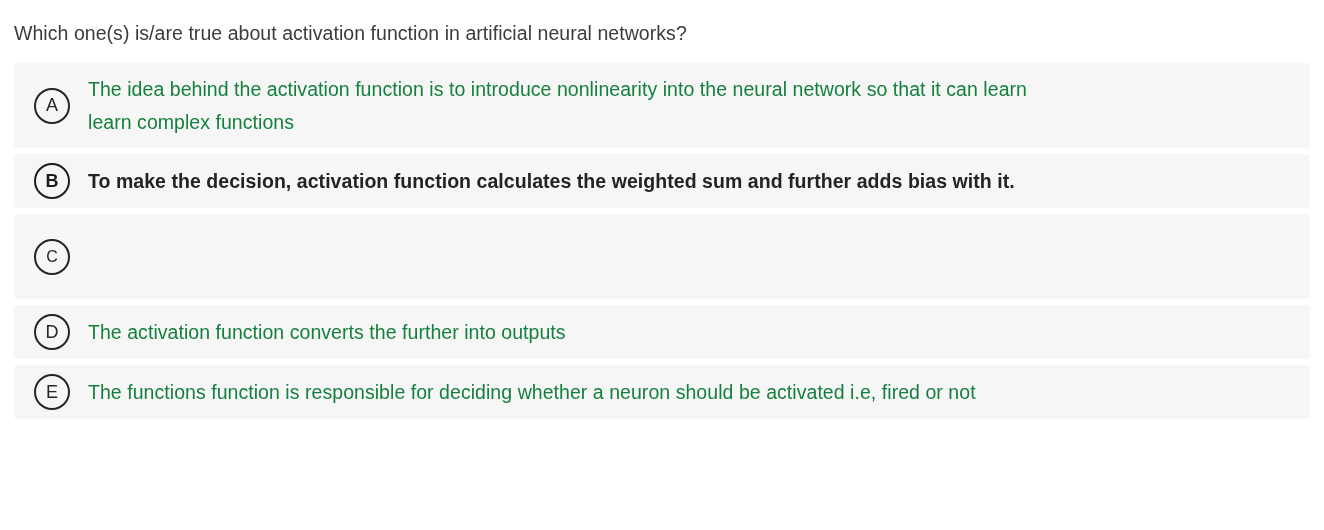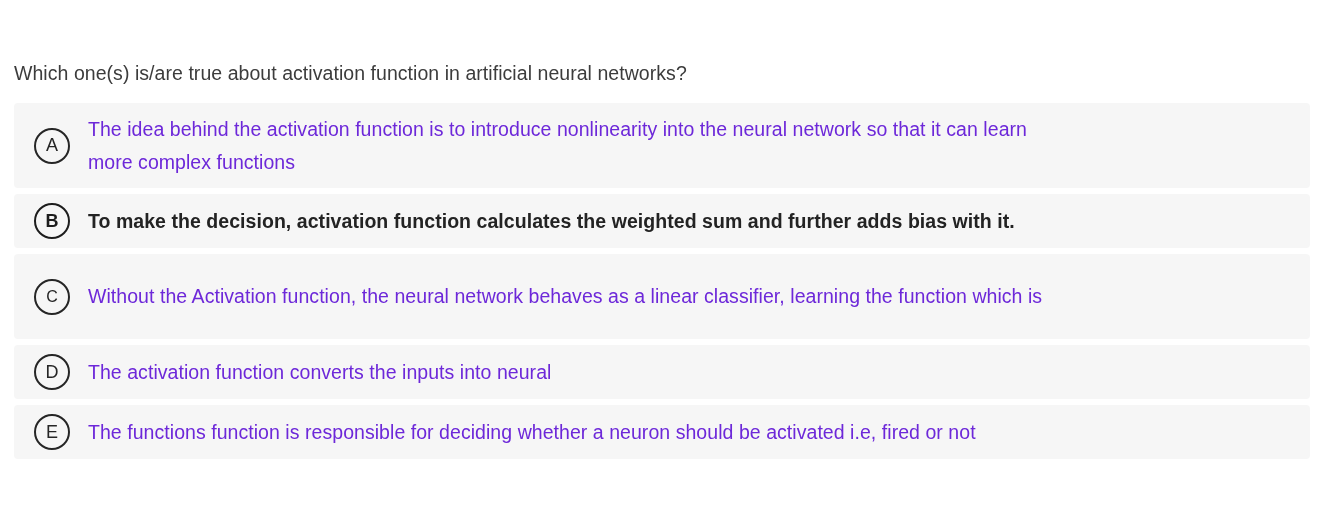--- a/index.html
+++ b/index.html
@@ -18,21 +18,21 @@
   .quiz-wrap {
     width: 1324px;
     box-sizing: border-box;
     padding: 0 14px;
   }
 
   .question-text {
     font-size: 19.5px;
     line-height: 26px;
     color: #3c3c3c;
-    padding-top: 60px;
+    padding-top: 20px;
     padding-bottom: 17px;
     letter-spacing: 0.05px;
   }
 
   .options-list {
     display: block;
   }
 
   .option-row {
     display: flex;
@@ -66,21 +66,21 @@
     font-weight: 400;
   }
 
   .badge.small-letter {
     font-size: 16px;
   }
 
   .option-text {
     font-size: 19.5px;
     line-height: 33px;
-    color: #6d28d9;
+    color: #15803d;
     letter-spacing: 0.05px;
     padding-right: 4px;
   }
 
   .option-row.emphasis .option-text {
     font-weight: 700;
     color: #232323;
   }
   .option-row.emphasis .badge {
     border-color: #1d1d1d;
@@ -99,42 +99,41 @@
 <div class="quiz-wrap">
 
   <div class="question-text">Which one(s) is/are true about activation function in artificial neural networks?</div>
 
   <div class="options-list">
 
     <div class="option-row two-line">
       <div class="badge">A</div>
       <div class="option-text">
         <span class="line">The idea behind the activation function is to introduce nonlinearity into the neural network so that it can learn</span>
-        <span class="line">more complex functions</span>
+        <span class="line">learn complex functions</span>
       </div>
     </div>
 
     <div class="option-row emphasis">
       <div class="badge">B</div>
       <div class="option-text">
         <span class="line">To make the decision, activation function calculates the weighted sum and further adds bias with it.</span>
       </div>
     </div>
 
     <div class="option-row two-line">
       <div class="badge small-letter">C</div>
       <div class="option-text">
-        <span class="line">Without the Activation function, the neural network behaves as a linear classifier, learning the function which is</span>
       </div>
     </div>
 
     <div class="option-row">
       <div class="badge">D</div>
       <div class="option-text">
-        <span class="line">The activation function converts the inputs into neural</span>
+        <span class="line">The activation function converts the further into outputs</span>
       </div>
     </div>
 
     <div class="option-row">
       <div class="badge">E</div>
       <div class="option-text">
         <span class="line">The functions function is responsible for deciding whether a neuron should be activated i.e, fired or not</span>
       </div>
     </div>
 

